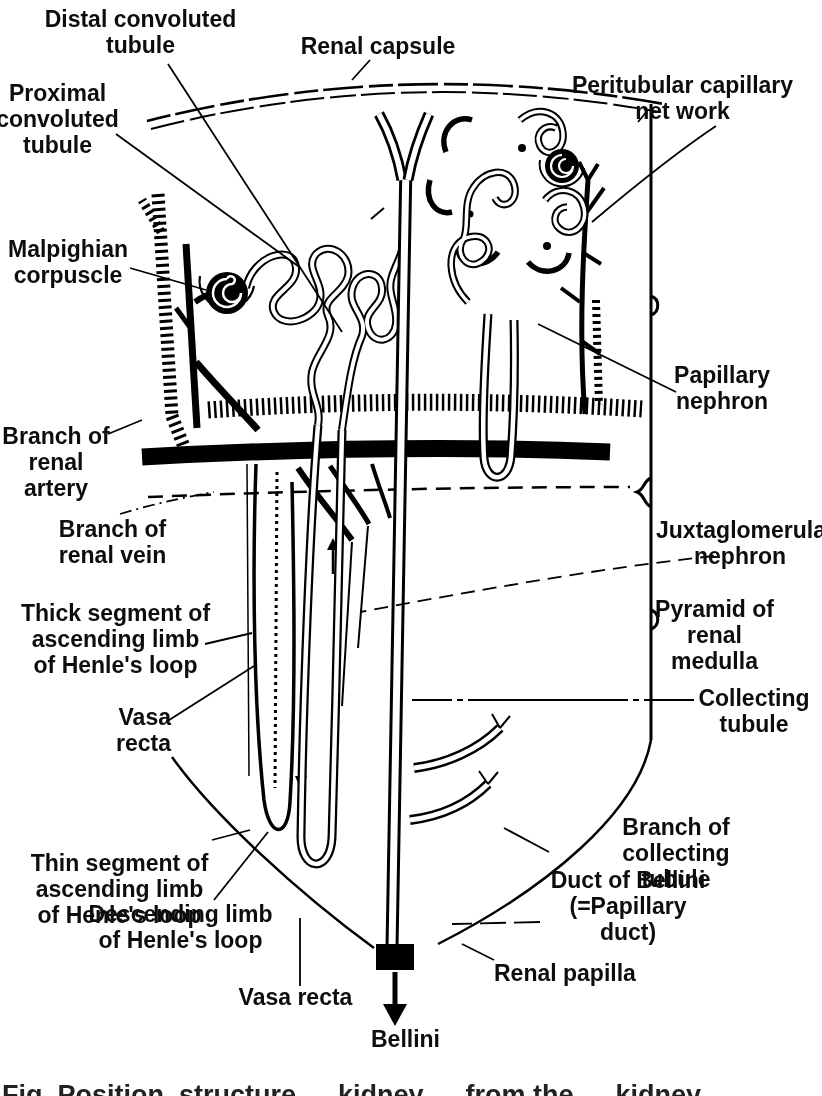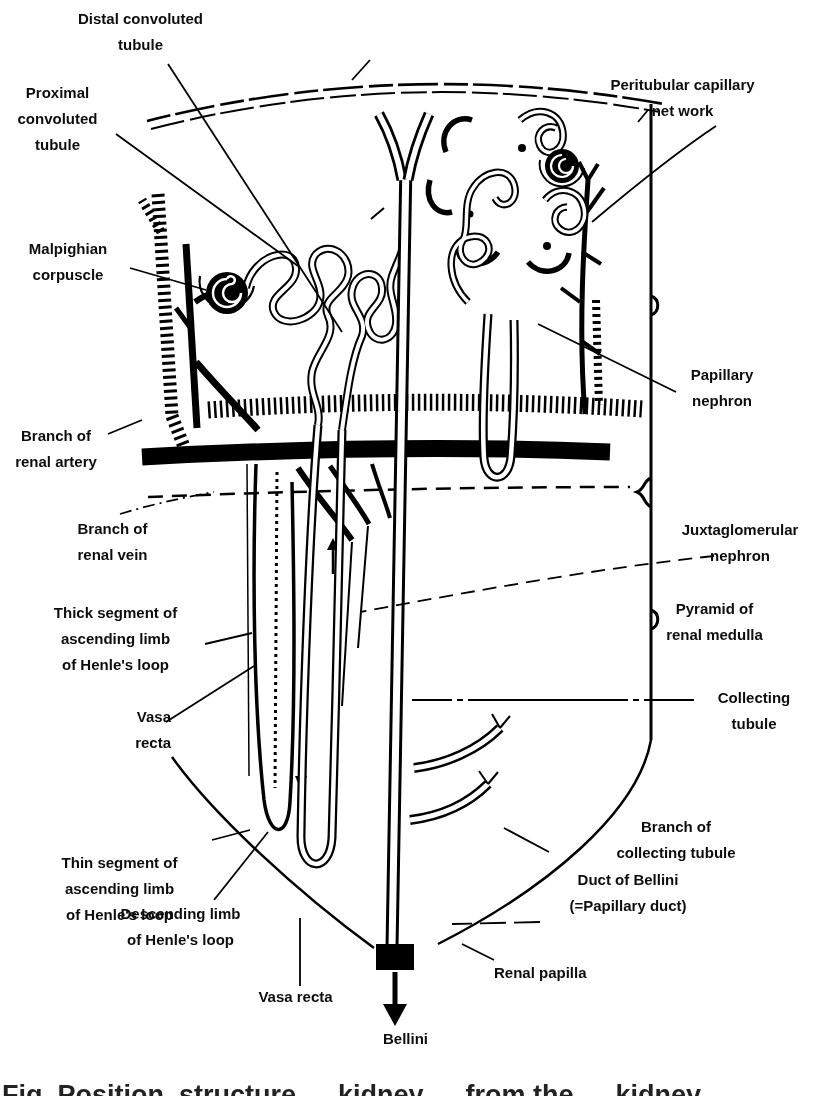--- a/index.html
+++ b/index.html
@@ -5,21 +5,21 @@
   html,body{margin:0;padding:0;background:#fff;}
   #stage{
     position:relative;width:822px;height:1096px;background:#fff;overflow:hidden;
     font-family:"Liberation Sans",sans-serif;color:#0d0d0d;
   }
   svg{position:absolute;left:0;top:0;}
   .to{stroke:#000;fill:none;}
   .ti{stroke:#fff;fill:none;}
   .ln{stroke:#000;fill:none;}
   .lbl{
-    position:absolute;font-size:15px;font-weight:bold;line-height:26px;
+    position:absolute;font-size:23px;font-weight:bold;line-height:26px;
     text-align:center;white-space:pre-line;letter-spacing:0px;color:#0d0d0d;
   }
   .lbl.left{text-align:left;}
   #caption{
     position:absolute;left:0;top:1080px;width:822px;height:16px;overflow:hidden;
     font-size:27px;font-weight:bold;white-space:nowrap;color:#222;padding-left:2px;
   }
 </style>
 </head>
 <body>
@@ -195,20 +195,21 @@
       <path d="M714,556 C600,568 480,590 360,612" stroke-dasharray="14 8"></path>
       <path d="M412,700 L694,700" stroke-dasharray="40 5 6 5 120 0"></path>
       <path d="M549,852 L504,828"></path>
       <path d="M540,922 L452,924" stroke-dasharray="26 8"></path>
       <path d="M494,960 L462,944"></path>
     </g>
   </svg>
 
   <div class="lbl" style="left:38px;top:6px;width:205px;">Distal convoluted
 tubule</div>
+  <div class="lbl" style="left:298px;top:33px;width:160px;">Renal capsule</div>
   <div class="lbl" style="left:570px;top:72px;width:225px;">Peritubular capillary
 net work</div>
   <div class="lbl" style="left:-5px;top:80px;width:125px;">Proximal
 convoluted
 tubule</div>
   <div class="lbl" style="left:8px;top:236px;width:120px;">Malpighian
 corpuscle</div>
   <div class="lbl" style="left:666px;top:362px;width:112px;">Papillary
 nephron</div>
   <div class="lbl" style="left:-4px;top:423px;width:120px;">Branch of

